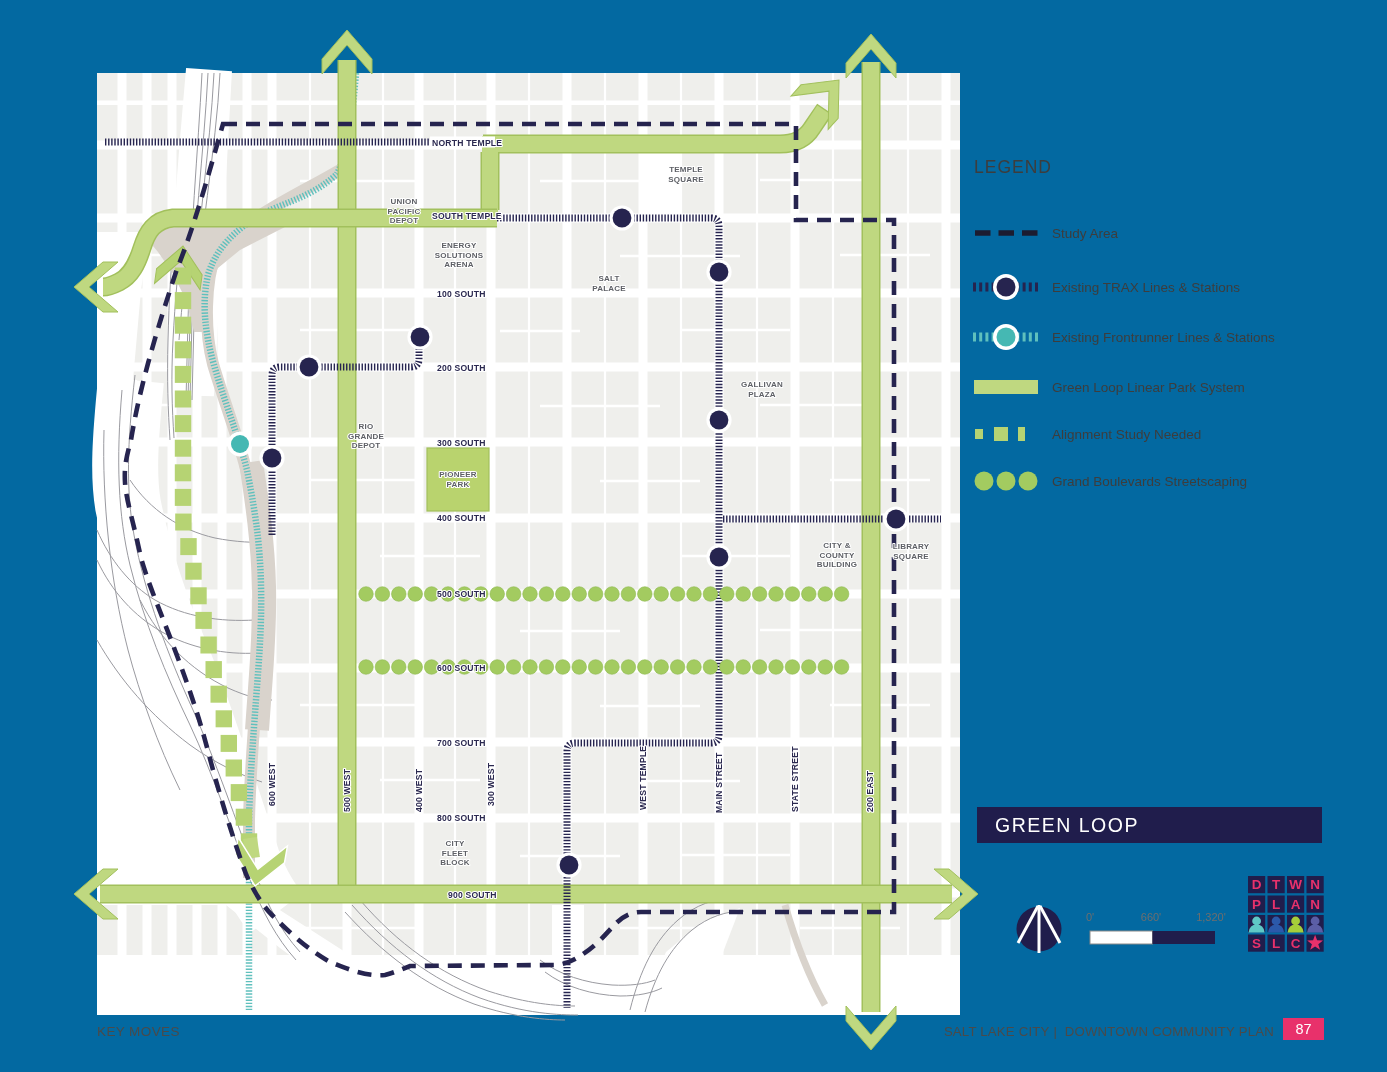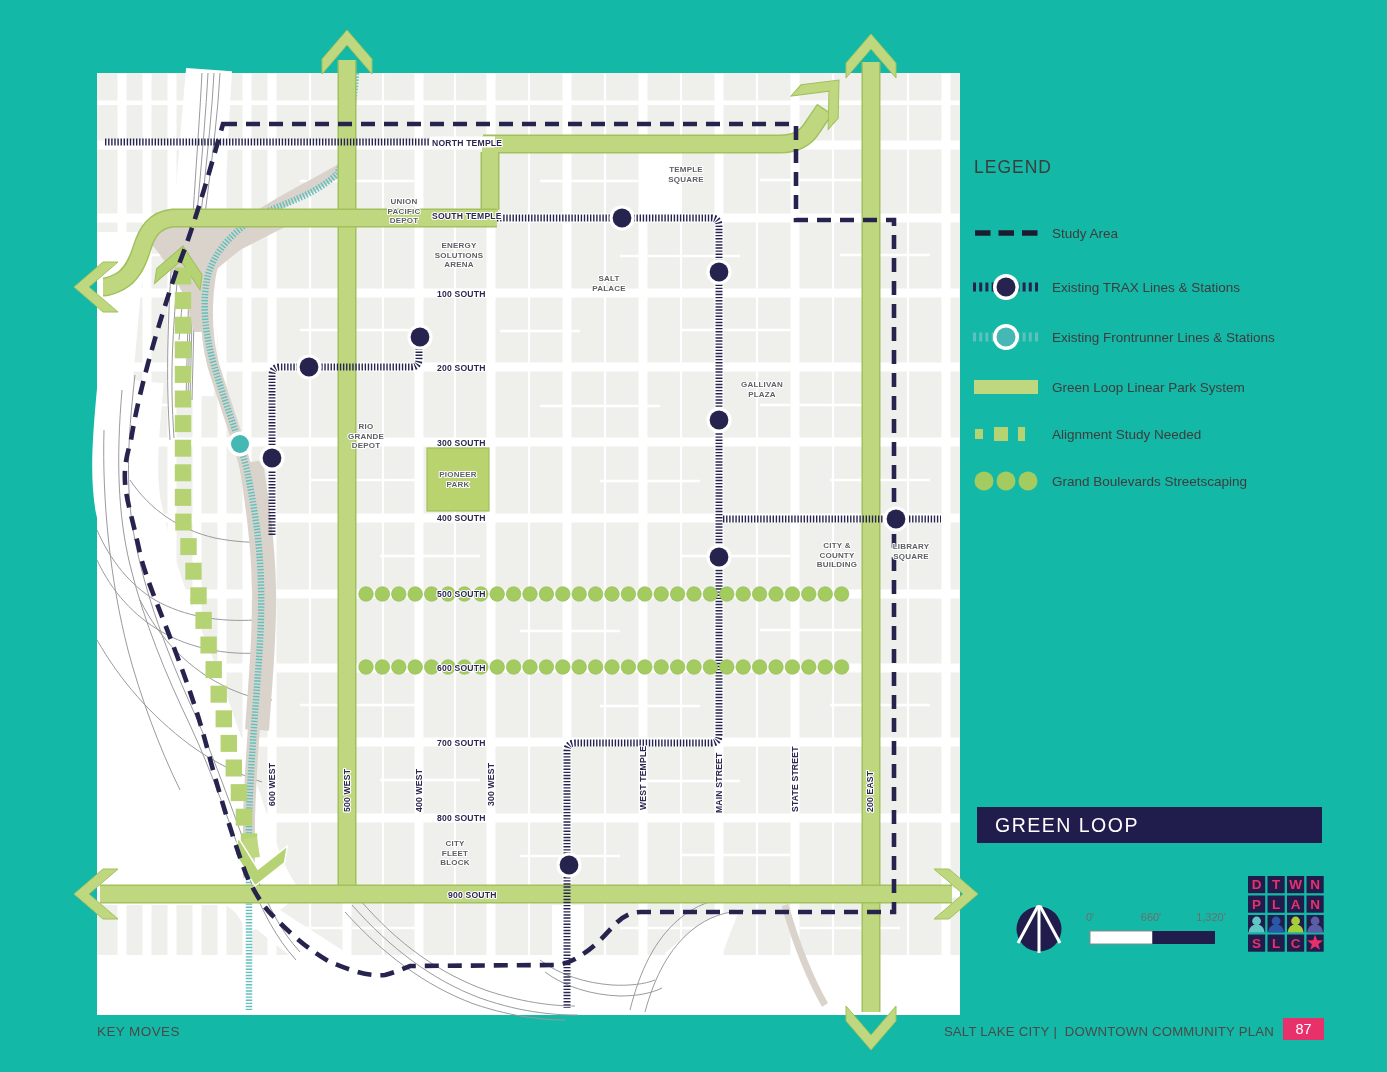--- a/index.html
+++ b/index.html
@@ -1,14 +1,14 @@
 <!DOCTYPE html>
 <html><head><meta charset="utf-8"><style>
 html,body{margin:0;padding:0;background:#fff;width:1387px;height:1072px;font-family:"Liberation Sans",sans-serif;}
-#page{position:relative;width:1387px;height:1072px;overflow:hidden;background:#14b8a6;}
+#page{position:relative;width:1387px;height:1072px;overflow:hidden;background:#0369a1;}
 svg text{font-family:"Liberation Sans",sans-serif;}
 .st{font-size:8.6px;font-weight:bold;fill:#2b2950;letter-spacing:.2px;paint-order:stroke;stroke:#ffffff;stroke-width:2.2px;stroke-linejoin:round;}
 .pl{font-size:8px;font-weight:bold;fill:#5e6066;letter-spacing:.2px;paint-order:stroke;stroke:#ffffff;stroke-width:2px;stroke-linejoin:round;}
 .lg{font-size:13.5px;fill:#3d3d3d;}
 </style></head><body>
 <div id="page">
 <svg width="1387" height="1072" viewBox="0 0 1387 1072">
 
 <rect x="97" y="73" width="863" height="882" fill="#efefec"></rect>
 

